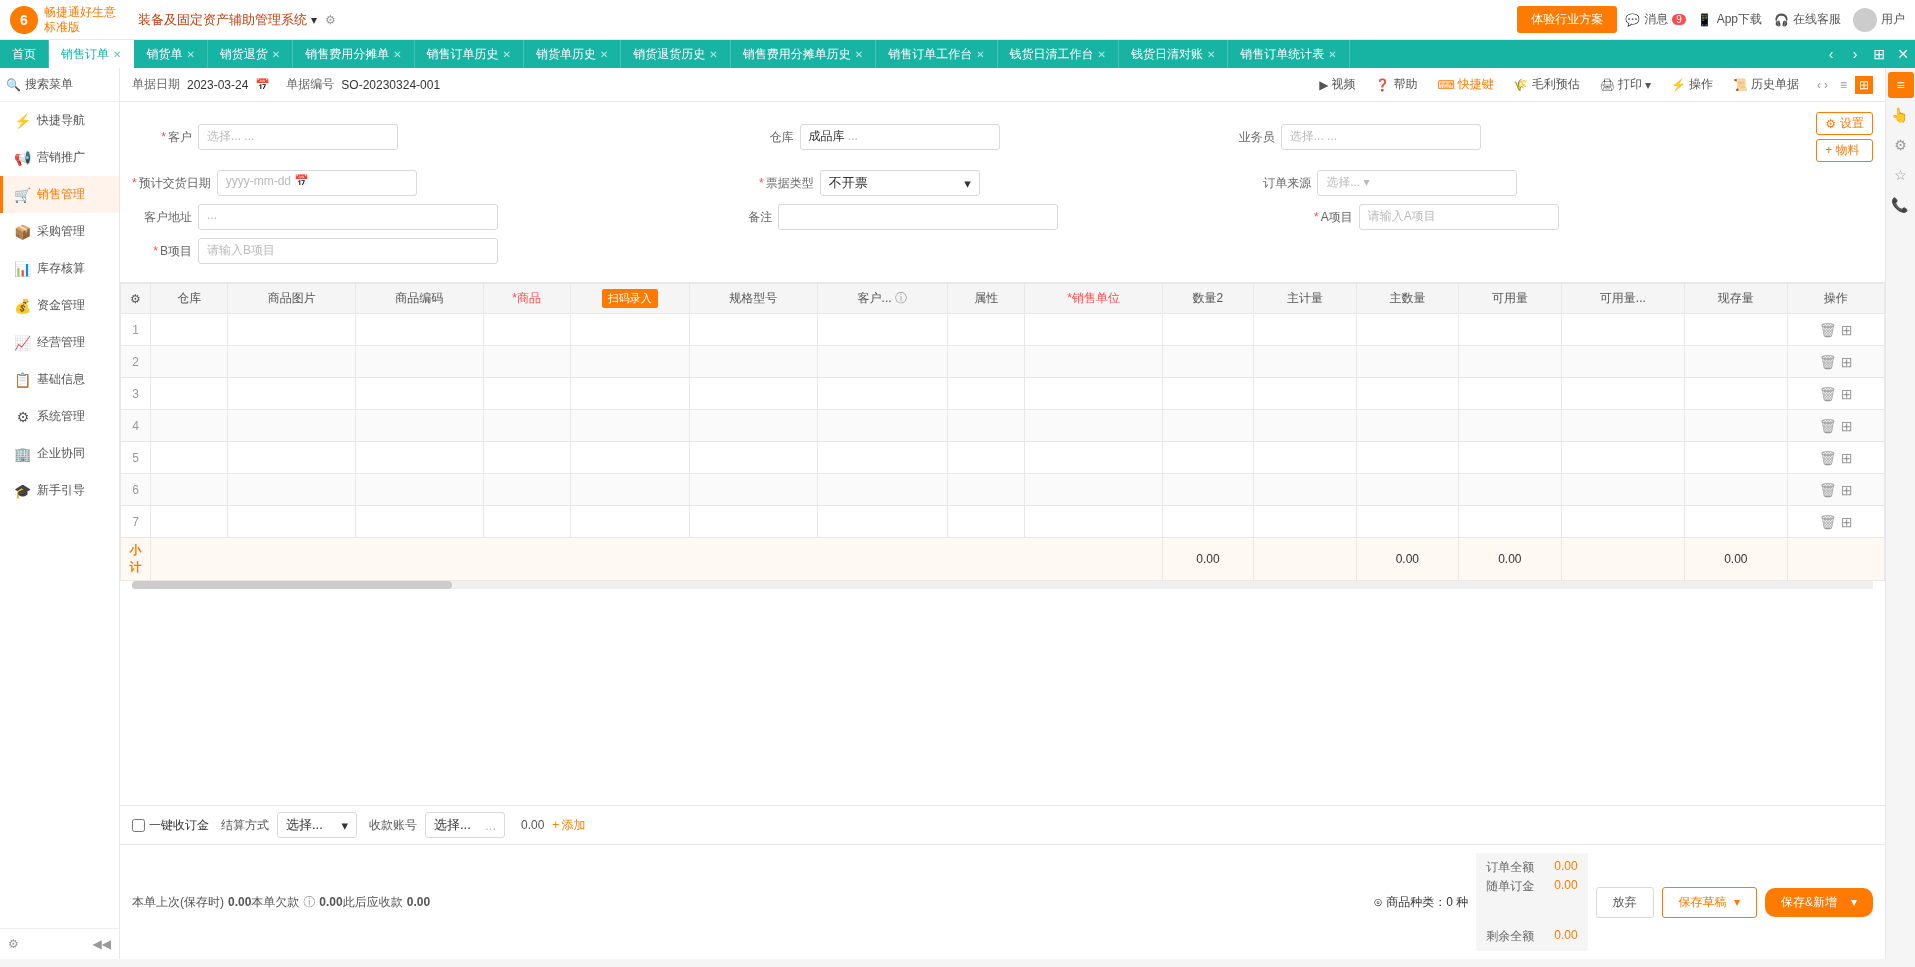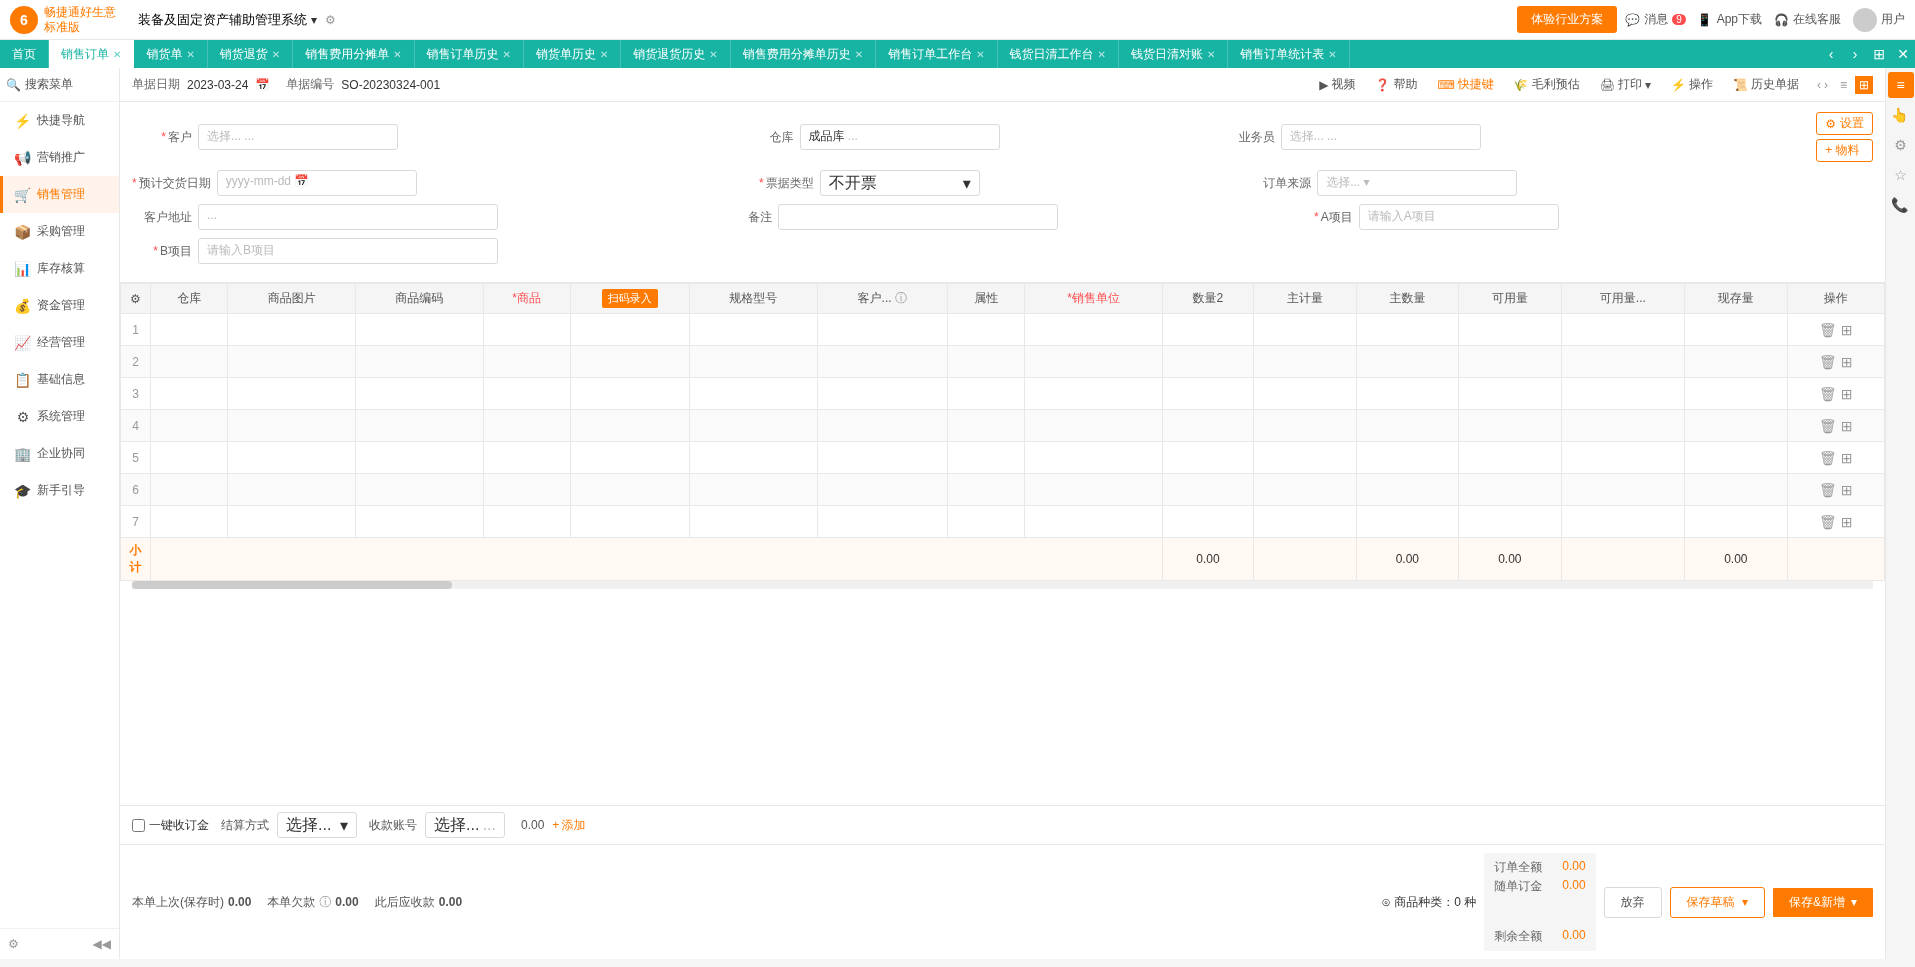--- a/index.html
+++ b/index.html
@@ -4,21 +4,21 @@
   <style>
     * { box-sizing: border-box; margin: 0; padding: 0; }
     body { font-family: 'Microsoft YaHei', Arial, sans-serif; font-size: 12px; background: #f5f5f5; color: #333; overflow: hidden; height: 967px; }
 
     
     .top-bar { height: 40px; background: #fff; border-bottom: 1px solid #e8e8e8; display: flex; align-items: center; padding: 0 10px; gap: 8px; }
     .logo-area { display: flex; align-items: center; gap: 6px; width: 120px; }
     .logo-icon { width: 28px; height: 28px; background: #ff7a00; border-radius: 50%; display: flex; align-items: center; justify-content: center; color: #fff; font-size: 14px; font-weight: bold; }
     .logo-text { font-size: 12px; color: #ff7a00; line-height: 1.2; }
     .system-selector { flex: 1; display: flex; align-items: center; gap: 4px; }
-    .system-name { font-size: 13px; color: #000000; }
+    .system-name { font-size: 13px; color: #c2410c; }
     .btn-industry { background: #ff7a00; color: #fff; border: none; padding: 5px 14px; border-radius: 3px; font-size: 12px; cursor: pointer; }
     .top-icon-group { display: flex; align-items: center; gap: 12px; }
     .top-icon-item { display: flex; align-items: center; gap: 4px; font-size: 12px; color: #555; cursor: pointer; }
     .badge { background: #ff4d4f; color: #fff; border-radius: 8px; padding: 0 4px; font-size: 10px; }
     .avatar { width: 24px; height: 24px; background: #ccc; border-radius: 50%; }
 
     
     .nav-tabs { height: 28px; background: #17b3a3; display: flex; align-items: center; padding: 0 0; overflow: hidden; }
     .nav-tab { padding: 0 12px; height: 36px; display: flex; align-items: center; color: #fff; font-size: 12px; cursor: pointer; white-space: nowrap; border-right: 1px solid rgba(255,255,255,0.2); }
     .nav-tab.active { background: #fff; color: #17b3a3; }
@@ -53,21 +53,21 @@
 
     
     .form-body { background: #fff; padding: 10px 12px; border-bottom: 1px solid #e8e8e8; }
     .form-row { display: flex; align-items: center; gap: 0; margin-bottom: 8px; }
     .form-field { display: flex; align-items: center; gap: 6px; flex: 1; }
     .field-label { color: #666; font-size: 12px; white-space: nowrap; min-width: 60px; text-align: right; }
     .field-label.required::before { content: '*'; color: #ff4d4f; margin-right: 2px; }
     .field-input { border: 1px solid #d9d9d9; border-radius: 3px; padding: 3px 8px; font-size: 12px; color: #333; min-width: 120px; height: 26px; }
     .field-input.placeholder { color: #bbb; }
     .field-input-wide { min-width: 200px; }
-    .field-select { border: 1px solid #d9d9d9; border-radius: 3px; padding: 3px 8px; font-size: 16px; color: #333; min-width: 120px; height: 26px; display: flex; align-items: center; justify-content: space-between; }
+    .field-select { border: 1px solid #d9d9d9; border-radius: 3px; padding: 3px 8px; font-size: 13px; color: #333; min-width: 120px; height: 26px; display: flex; align-items: center; justify-content: space-between; }
 
     
     .detail-tabs { display: flex; align-items: center; padding: 6px 12px 0; background: #fff; border-bottom: 1px solid #e8e8e8; }
     .detail-tab { padding: 4px 12px; font-size: 13px; cursor: pointer; color: #555; border-bottom: 2px solid transparent; }
     .detail-tab.active { color: #ff7a00; border-bottom: 2px solid #ff7a00; font-weight: 500; }
 
     
     .table-container { flex: 1; background: #fff; overflow: auto; position: relative; }
     table { width: 100%; border-collapse: collapse; font-size: 12px; }
     thead tr { background: #f5f5f5; }
@@ -83,31 +83,31 @@
     .subtotal-value { color: #ff7a00; }
 
     
     .bottom-area { background: #fff; border-top: 1px solid #e8e8e8; padding: 6px 12px; display: flex; align-items: center; gap: 12px; }
     .checkbox-field { display: flex; align-items: center; gap: 4px; }
     .bottom-field { display: flex; align-items: center; gap: 8px; font-size: 12px; color: #555; }
     .add-btn { color: #ff7a00; cursor: pointer; display: flex; align-items: center; gap: 2px; font-size: 12px; }
 
     
     .footer { background: #fff; border-top: 1px solid #e8e8e8; padding: 8px 12px; display: flex; align-items: center; }
-    .footer-stats { display: flex; gap: 16px; font-size: 12px; color: #555; }
+    .footer-stats { display: flex; font-size: 12px; color: #555; }
     .footer-stats span { display: flex; align-items: center; gap: 4px; }
     .footer-right { margin-left: auto; display: flex; align-items: center; gap: 8px; }
     .order-summary { background: #f5f5f5; padding: 6px 10px; border-radius: 3px; font-size: 12px; }
     .order-summary-row { display: flex; justify-content: space-between; gap: 20px; margin-bottom: 2px; }
     .order-summary-row:last-child { margin-bottom: 0; margin-top: 33px; }
     .summary-label { color: #666; }
     .summary-value { color: #ff7a00; font-weight: 500; }
     .btn-discard { border: 1px solid #d9d9d9; background: #fff; color: #555; padding: 6px 16px; border-radius: 3px; font-size: 12px; cursor: pointer; }
     .btn-save-draft { border: 1px solid #ff7a00; background: #fff; color: #ff7a00; padding: 6px 16px; border-radius: 3px; font-size: 12px; cursor: pointer; }
-    .btn-save-new { background: #ff7a00; color: #fff; border: none; padding: 6px 16px; border-radius: 1px; font-size: 12px; cursor: pointer; display: flex; align-items: center; gap: 6px; }
+    .btn-save-new { background: #ff7a00; color: #fff; border: none; padding: 6px 16px; border-radius: 10px; font-size: 12px; cursor: pointer; display: flex; align-items: center; gap: 14px; }
 
     
     .right-panel { width: 30px; background: #f5f5f5; border-left: 1px solid #e8e8e8; display: flex; flex-direction: column; align-items: center; padding: 4px 0; gap: 4px; }
     .right-panel-icon { width: 26px; height: 26px; display: flex; align-items: center; justify-content: center; color: #999; cursor: pointer; font-size: 14px; border-radius: 3px; }
     .right-panel-icon.active { background: #ff7a00; color: #fff; }
 
     
     .form-right-actions { display: flex; flex-direction: column; gap: 4px; margin-left: auto; }
     .form-right-btn { display: flex; align-items: center; gap: 4px; color: #ff7a00; font-size: 12px; cursor: pointer; border: 1px solid #ff7a00; padding: 2px 8px; border-radius: 3px; }
 

